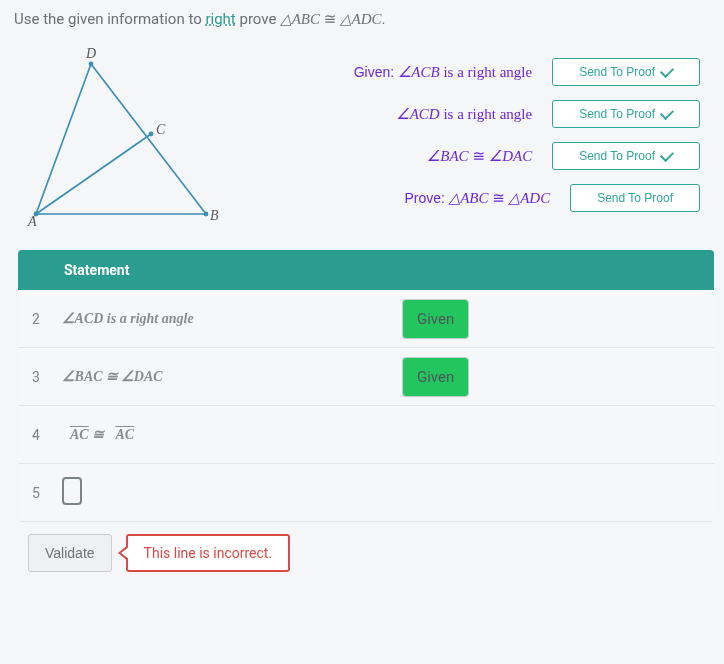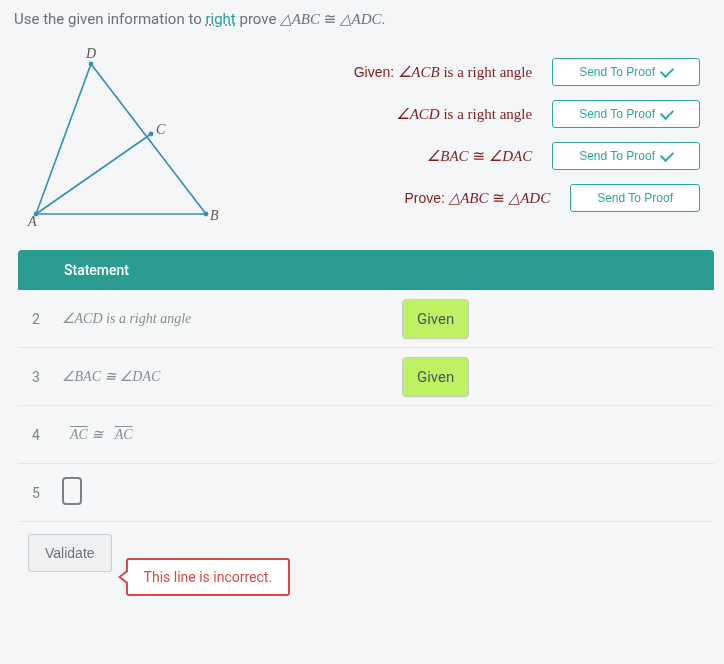--- a/index.html
+++ b/index.html
@@ -45,21 +45,21 @@
     }
     .fact-row {
       display: flex;
       align-items: center;
       margin-bottom: 14px;
       justify-content: flex-end;
       padding-right: 18px;
     }
     .fact-text {
       font-size: 15px;
-      color: #7f1d1d;
+      color: #6d28d9;
       margin-right: 20px;
       font-family: "Times New Roman", serif;
     }
     .fact-text .label { font-family: -apple-system, Arial, sans-serif; font-size:14px; }
     .send-btn {
       border: 1px solid #2fa69a;
       background: #fff;
       color: #2fa69a;
       font-size: 12px;
       padding: 6px 26px;
@@ -84,21 +84,21 @@
       overflow: hidden;
     }
     .pt-header {
       display: flex;
       background: #2a9d90;
       color: #fff;
       font-weight: 500;
       font-size: 14px;
     }
     .col-num { width: 36px; }
-    .col-stmt { flex: 0 0 340px; padding: 12px 10px; }
+    .col-stmt { flex: 0 0 340px; padding: 12px 10px; font-weight: bold; }
     .col-rsn { flex: 1; padding: 12px 10px; }
     .pt-row {
       display: flex;
       align-items: center;
       border-bottom: 1px solid #e2e6e8;
       background: #f5f7f8;
       min-height: 58px;
     }
     .pt-row .col-num {
       width: 36px;
@@ -109,38 +109,38 @@
     .pt-row .col-stmt {
       flex: 0 0 340px;
       padding: 6px 8px;
       font-family: "Times New Roman", serif;
       font-style: italic;
       font-size: 14px;
       color: #888d8f;
     }
     .pt-row .col-rsn { flex: 1; padding: 6px 8px; }
     .reason-box {
-      background: #bef264;
+      background: #22c55e;
       border: 1px solid #c8cccf;
       border-radius: 4px;
       padding: 10px 14px;
       display: inline-block;
       color: #4e575b;
       font-size: 15px;
       box-shadow: 0 1px 1px rgba(0,0,0,.04);
     }
     .cursor-box {
       width: 20px; height: 28px;
       border: 2px solid #7b8387;
       border-radius: 4px;
       display: inline-block;
     }
     .footer {
       display: flex;
-      align-items: flex-start;
+      align-items: center;
       padding: 12px 10px 0 28px;
       gap: 0;
     }
     .validate-btn {
       background: #eef0f1;
       border: 1px solid #c9cdcf;
       color: #6c7478;
       padding: 10px 16px;
       font-size: 14px;
       border-radius: 3px;
@@ -148,21 +148,20 @@
     }
     .error-flag {
       border: 2px solid #d94a46;
       background: #fff;
       color: #d94a46;
       padding: 9px 16px;
       font-size: 14px;
       border-radius: 3px;
       position: relative;
       margin-left: 14px;
-      margin-top: 24px;
     }
     .error-flag::before {
       content: "";
       position: absolute;
       left: -10px;
       top: 50%;
       margin-top: -8px;
       width: 0; height: 0;
       border-top: 8px solid transparent;
       border-bottom: 8px solid transparent;

